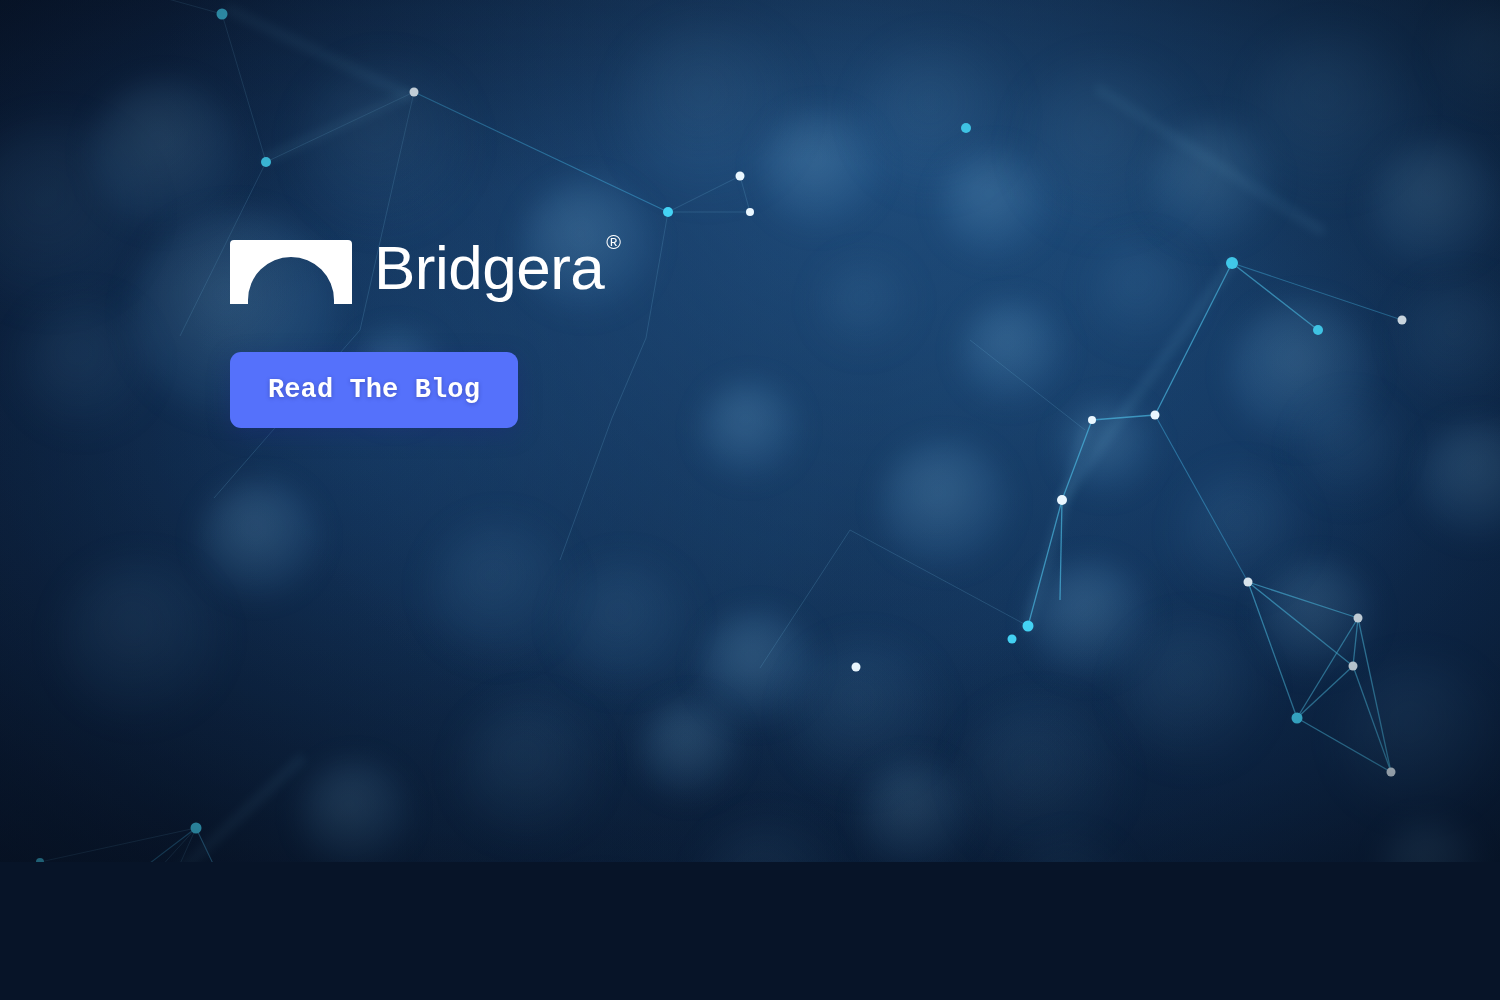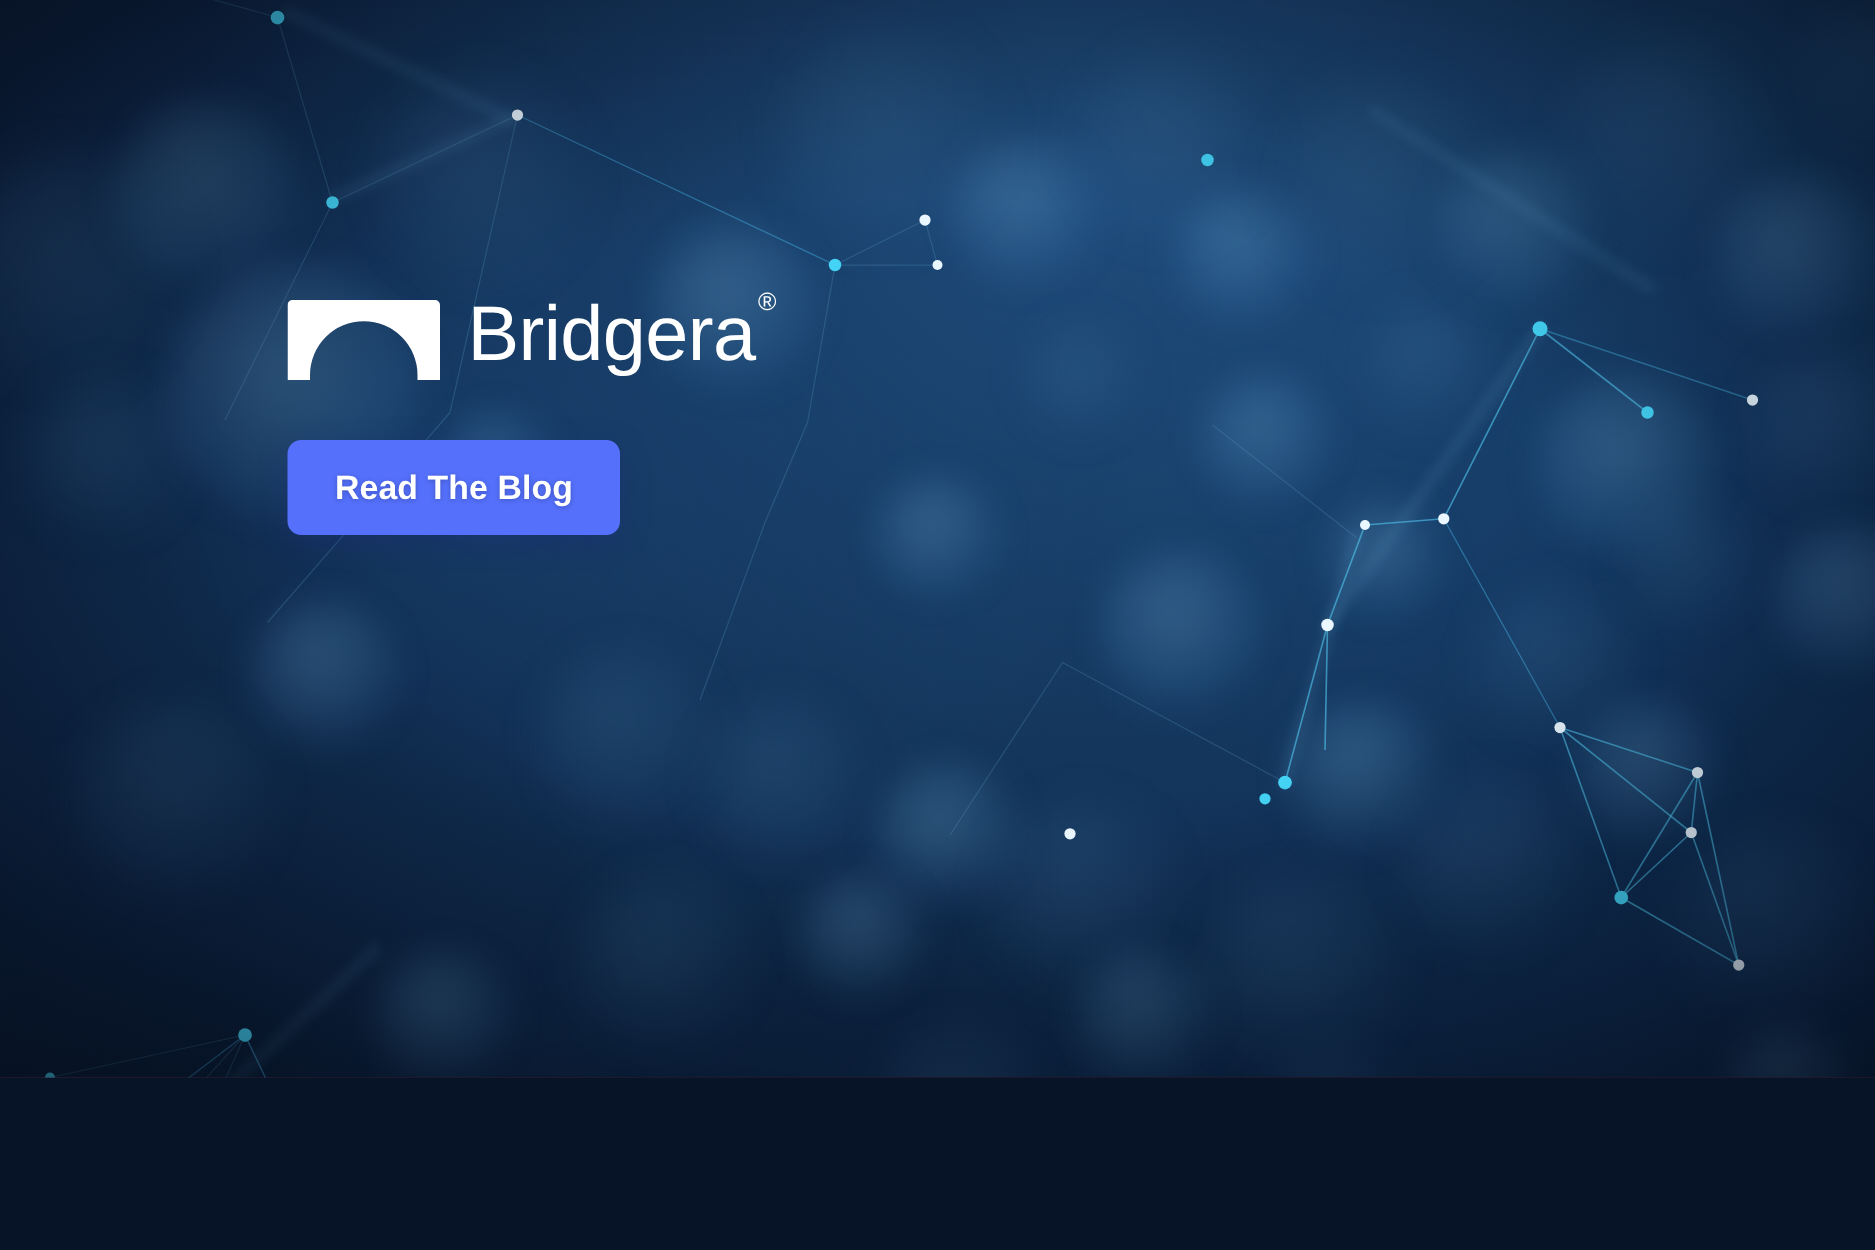--- a/index.html
+++ b/index.html
@@ -10,21 +10,21 @@
   }
   body {
     font-family: "Liberation Sans", sans-serif;
   }
 
   .banner {
     position: relative;
     width: 1500px;
     height: 862px;
     overflow: hidden;
-    background: #7f1d1d;
+    background: #000000;
     isolation: isolate;
   }
 
   
   .bg-base {
     position: absolute;
     inset: 0;
     background:
       radial-gradient(circle at 58% 14%, rgba(44,104,160,0.55) 0%, rgba(44,104,160,0.22) 34%, rgba(12,34,64,0) 62%),
       radial-gradient(circle at 24% 46%, rgba(30,84,140,0.42) 0%, rgba(18,48,86,0.12) 42%, rgba(12,34,64,0) 70%),
@@ -139,21 +139,21 @@
     border: 0;
     border-radius: 11px;
     background: #5571fb;
     color: #ffffff;
     font-size: 27px;
     font-weight: 700;
     letter-spacing: 0.1px;
     cursor: pointer;
     box-shadow: 0 6px 22px rgba(28,44,120,0.45);
     text-shadow: 0 1px 4px rgba(30,40,110,0.40);
-    font-family: Liberation Sans, sans-serif;
+    font-family: Liberation Mono, monospace;
   }
 </style>
 </head>
 <body>
 
 <div class="banner">
 
   <div class="bg-base"></div>
 
   <div class="bokeh">

